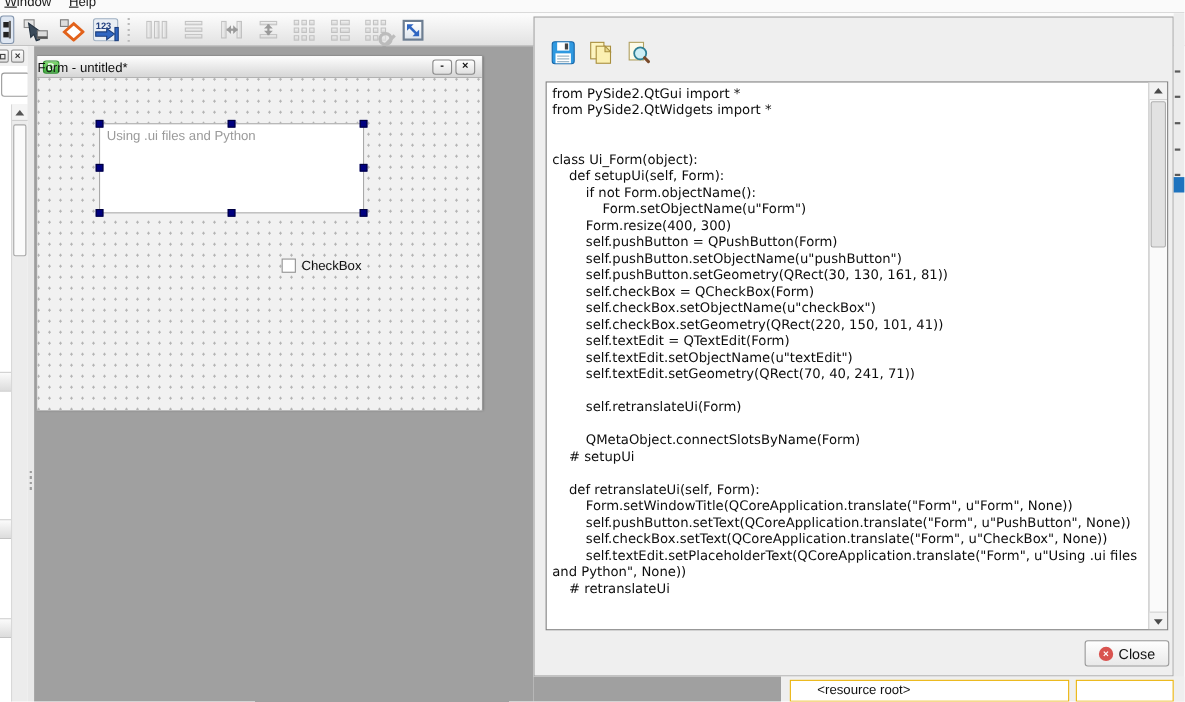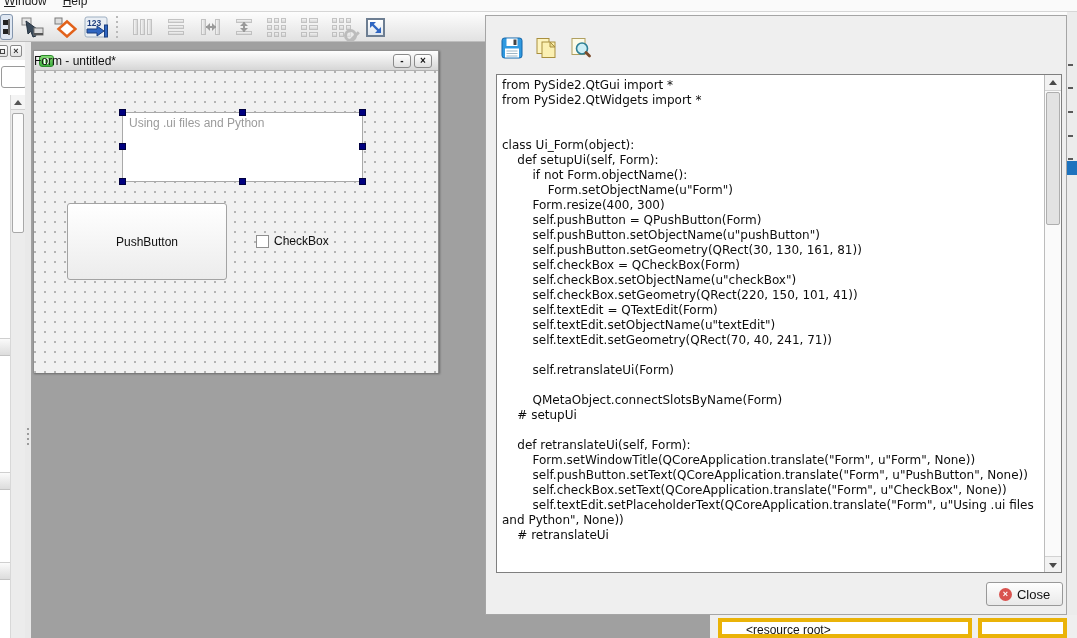--- a/index.html
+++ b/index.html
@@ -77,21 +77,21 @@
   .fw-icon { position:absolute; left:5px; top:4px; width:15px; height:12px; border-radius:3px;
     background:linear-gradient(#83d873,#3fae3f); border:1px solid #2c8c2c; color:#fff;
     font-size:9px; font-weight:bold; text-align:center; line-height:11px; }
   .fw-title { position:absolute; left:0; right:0; top:3px; text-align:left; font-size:12px; color:#111; }
   .fw-btn { position:absolute; top:3px; width:18px; height:14px; border:1px solid #8a8a8a;
     border-radius:3px; background:linear-gradient(#ffffff,#e0e0e0); display:flex;
     align-items:center; justify-content:center; font-size:10px; font-weight:bold; color:#111; line-height:1; }
   .fw-canvas { position:relative; width:100%; height:302px; background:#f1f1f1;
     background-image:radial-gradient(circle,#b4b4b4 1px, transparent 1.3px);
     background-size:10px 10px; background-position:6px 6px; }
-  .textedit { position:absolute; left:88px; top:41px; width:241px; height:70px;
+  .textedit { position:absolute; left:56px; top:41px; width:241px; height:82px;
     background:#ffffff; border:1px solid #a9a9a9; }
   .textedit .ph { padding:3px 6px; font-size:12px; color:#9b9b9b; }
   .handle { position:absolute; width:7px; height:7px; background:#000080; border:1px solid #00003f; }
   .h-tl{left:-4px;top:-4px;} .h-tm{left:50%;margin-left:-4px;top:-4px;} .h-tr{right:-4px;top:-4px;}
   .h-ml{left:-4px;top:50%;margin-top:-4px;} .h-mr{right:-4px;top:50%;margin-top:-4px;}
   .h-bl{left:-4px;bottom:-4px;} .h-bm{left:50%;margin-left:-4px;bottom:-4px;} .h-br{right:-4px;bottom:-4px;}
   .pushbtn { position:absolute; left:33px; top:132px; width:160px; height:77px;
     background:linear-gradient(#ffffff,#ececec); border:1px solid #a3a3a3; border-radius:3px;
     display:flex; align-items:center; justify-content:center; font-size:12px; color:#111; }
   .checkbox { position:absolute; left:222px; top:162px; height:15px; display:flex; align-items:flex-end; gap:5px; }
@@ -122,21 +122,21 @@
   .close-btn { position:absolute; left:500px; top:566px; width:77px; height:24px;
     background:linear-gradient(#fefefe,#e9e9e9); border:1px solid #999999; border-radius:3px;
     display:flex; align-items:center; justify-content:center; gap:5px; font-size:13px; color:#111; }
   .close-red { width:13px; height:13px; border-radius:50%; background:#d9534f;
     color:#fff; font-size:9px; font-weight:bold; text-align:center; line-height:13px; }
   
   .right-sliver { position:absolute; left:1067px; top:12px; width:10px; height:626px; background:#ececec; }
   .rs-dash { position:absolute; left:1px; width:5px; height:2px; background:#5a5a5a; }
   .rs-blue { position:absolute; left:0; top:149px; width:10px; height:14px; background:#1e73be; }
   .bottom-bg { position:absolute; left:710px; top:615px; width:367px; height:23px; background:#efefef; }
-  .res-panel { position:absolute; top:618px; height:20px; background:#ffffff; border:4px solid #eab308; }
+  .res-panel { position:absolute; top:618px; height:20px; background:#ffffff; border:1px solid #eab308; }
   .res-panel.a { left:718px; width:254px; font-size:12px; line-height:17px; padding-left:24px; color:#111; }
   .res-panel.b { left:978px; width:89px; }
 </style>
 </head>
 <body>
 
 <div id="screen">
 
   <div class="menubar">
     <div class="menubar-inner">
@@ -292,21 +292,20 @@
         <div class="ph">Using .ui files and Python</div>
         <span class="handle h-tl"></span>
         <span class="handle h-tm"></span>
         <span class="handle h-tr"></span>
         <span class="handle h-ml"></span>
         <span class="handle h-mr"></span>
         <span class="handle h-bl"></span>
         <span class="handle h-bm"></span>
         <span class="handle h-br"></span>
       </div>
-      <div class="pushbtn">PushButton</div>
       <div class="checkbox">
         <span class="cb-ind"></span>
         <span class="cb-label">CheckBox</span>
       </div>
     </div>
   </div>
 
   <div class="dialog">
     <div class="dlg-toolbar">
       <span class="dlg-tbtn">

